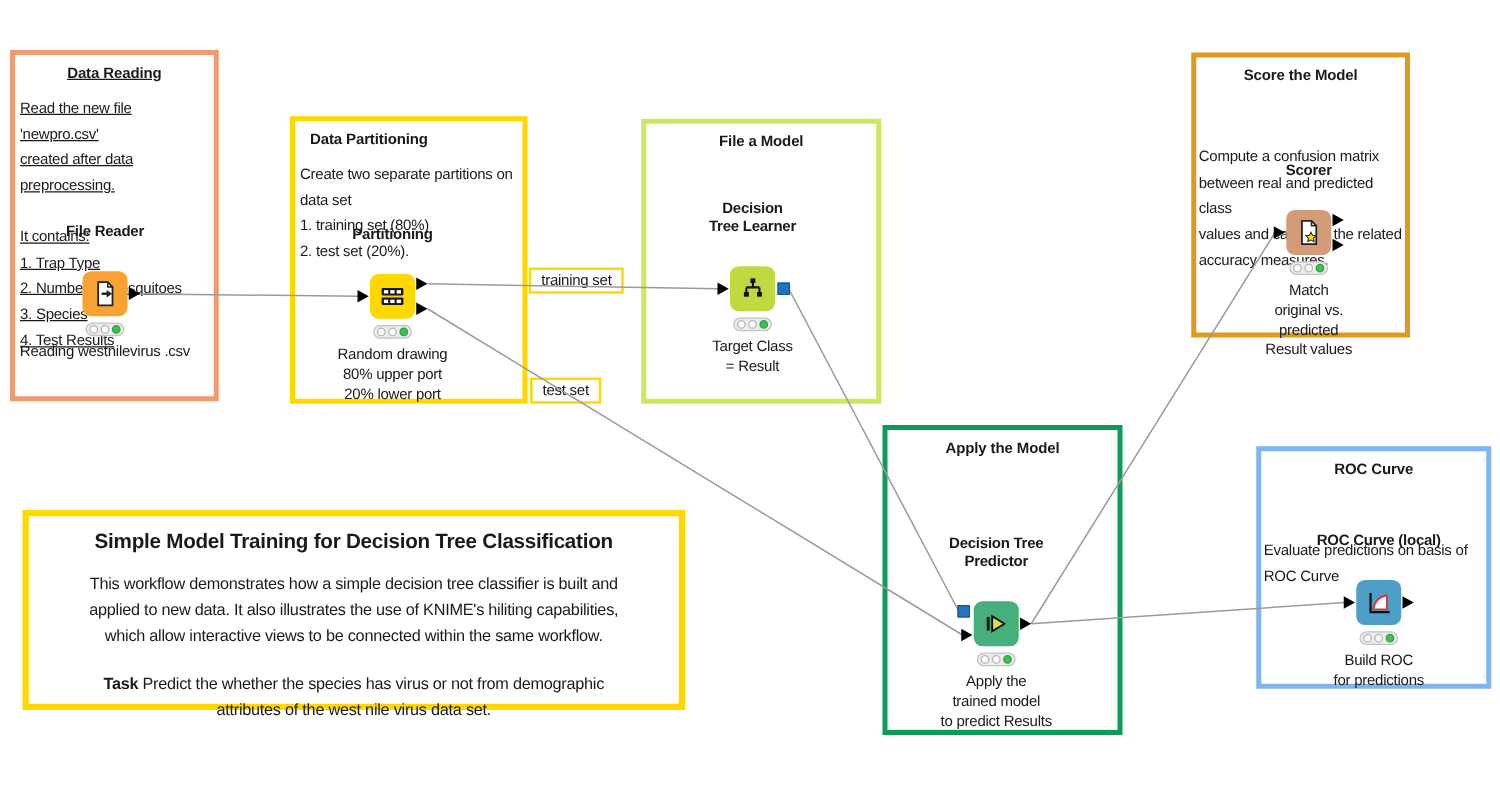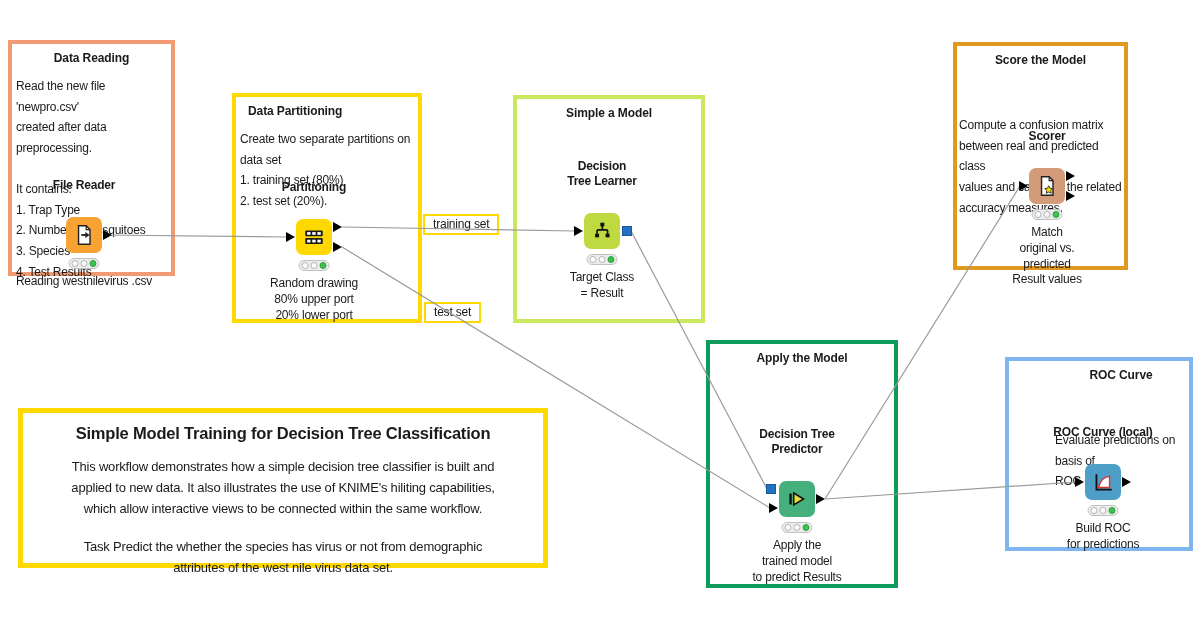--- a/index.html
+++ b/index.html
@@ -13,21 +13,21 @@
   .anno-title.tl-left { text-align:left; padding-left:12px; }
   .anno-body { font-size:12px; letter-spacing:-0.2px; line-height:1.72; margin-top:11px; white-space:pre-line; }
   .body-left { text-align:left; padding:0 4px; }
   .body-center { text-align:left; padding:0 2px;margin-top:48px; }
 
   
   #summary-box { position:absolute; left:18px; top:408px; width:530px; height:160px; background:#fff; border:5px solid; z-index:1; text-align:center; }
   .summary-title { font-size:16.5px; font-weight:bold; margin-top:11px; letter-spacing:-0.2px; }
   .summary-desc { font-size:13px; letter-spacing:-0.2px; line-height:1.62; margin-top:13px; white-space:pre-line; }
   .summary-task { font-size:13px; letter-spacing:-0.2px; line-height:1.62; margin-top:17px; white-space:pre-line; }
-  .summary-task .task-label { font-weight:normal; }
+  .summary-task .task-label { font-weight:bold; }
 
   
   #connections { position:absolute; left:0; top:0; width:1200px; height:630px; z-index:3; pointer-events:none; }
   #connections line { stroke:#9a9a9a; stroke-width:1.2; }
 
   
   .edge-label { position:absolute; background:#fff; border:2px solid #FFD800; font-size:12px; letter-spacing:-0.2px; padding:1px 8px 2px 8px; z-index:2; white-space:nowrap; }
 
   
   .node { position:absolute; width:36px; height:18px; z-index:4;text-decoration:underline; }
@@ -40,57 +40,57 @@
 
   
   .port-tri { position:absolute; width:0; height:0; border-top:5px solid transparent; border-bottom:5px solid transparent; border-left:9px solid #000; }
   .port-sq { position:absolute; width:10px; height:10px; background:#2273C4; border:1px solid #17589c; }
 </style>
 </head>
 <body>
 
 <div id="canvas">
 
-  <div class="anno" style="left: 8px; top: 40px; width: 167px; height: 236px; border-color: rgb(242, 155, 114);">
+  <div class="anno" style="left: 8px; top: 40px; width: 167px; height: 281px; border-color: rgb(242, 155, 114); text-decoration: underline;">
     <div class="anno-title">Data Reading</div>
     <div class="anno-body body-left">Read the new file 'newpro.csv'
 created after data preprocessing.
 
 It contains:
 1. Trap Type
 2. Number of Mosquitoes
 3. Species
 4. Test Results</div>
   </div>
 
   <div class="anno" style="left: 232px; top: 93px; width: 190px; height: 230px; border-color: rgb(255, 216, 0);">
     <div class="anno-title tl-left">Data Partitioning</div>
     <div class="anno-body body-left">Create two separate partitions on
 data set
 1. training set (80%)
 2. test set (20%).</div>
   </div>
 
   <div class="anno" style="left: 513px; top: 95px; width: 192px; height: 228px; border-color: rgb(203, 233, 95);">
-    <div class="anno-title">Simple a Model</div>
+    <div class="anno-title">File a Model</div>
   </div>
 
   <div class="anno" style="left: 953px; top: 42px; width: 175px; height: 228px; border-color: rgb(224, 152, 31);">
     <div class="anno-title">Score the Model</div>
     <div class="anno-body body-center">Compute a confusion matrix
 between real and predicted class
 values and calculate the related
 accuracy measures.</div>
   </div>
 
   <div class="anno" style="left: 706px; top: 340px; width: 192px; height: 248px; border-color: rgb(12, 155, 88);">
     <div class="anno-title">Apply the Model</div>
   </div>
 
-  <div class="anno" style="left: 1005px; top: 357px; width: 188px; height: 194px; border-color: rgb(127, 181, 240); padding-left: 44px;">
+  <div class="anno" style="left: 1005px; top: 357px; width: 188px; height: 194px; border-color: rgb(127, 181, 240);">
     <div class="anno-title">ROC Curve</div>
     <div class="anno-body body-center">Evaluate predictions on basis of
 ROC Curve</div>
   </div>
 
   <div id="summary-box" style="border-color: rgb(255, 216, 0);">
     <div class="summary-title">Simple Model Training for Decision Tree Classification</div>
     <div class="summary-desc">This workflow demonstrates how a simple decision tree classifier is built and
 applied to new data. It also illustrates the use of KNIME's hiliting capabilities,
 which allow interactive views to be connected within the same workflow.</div>

